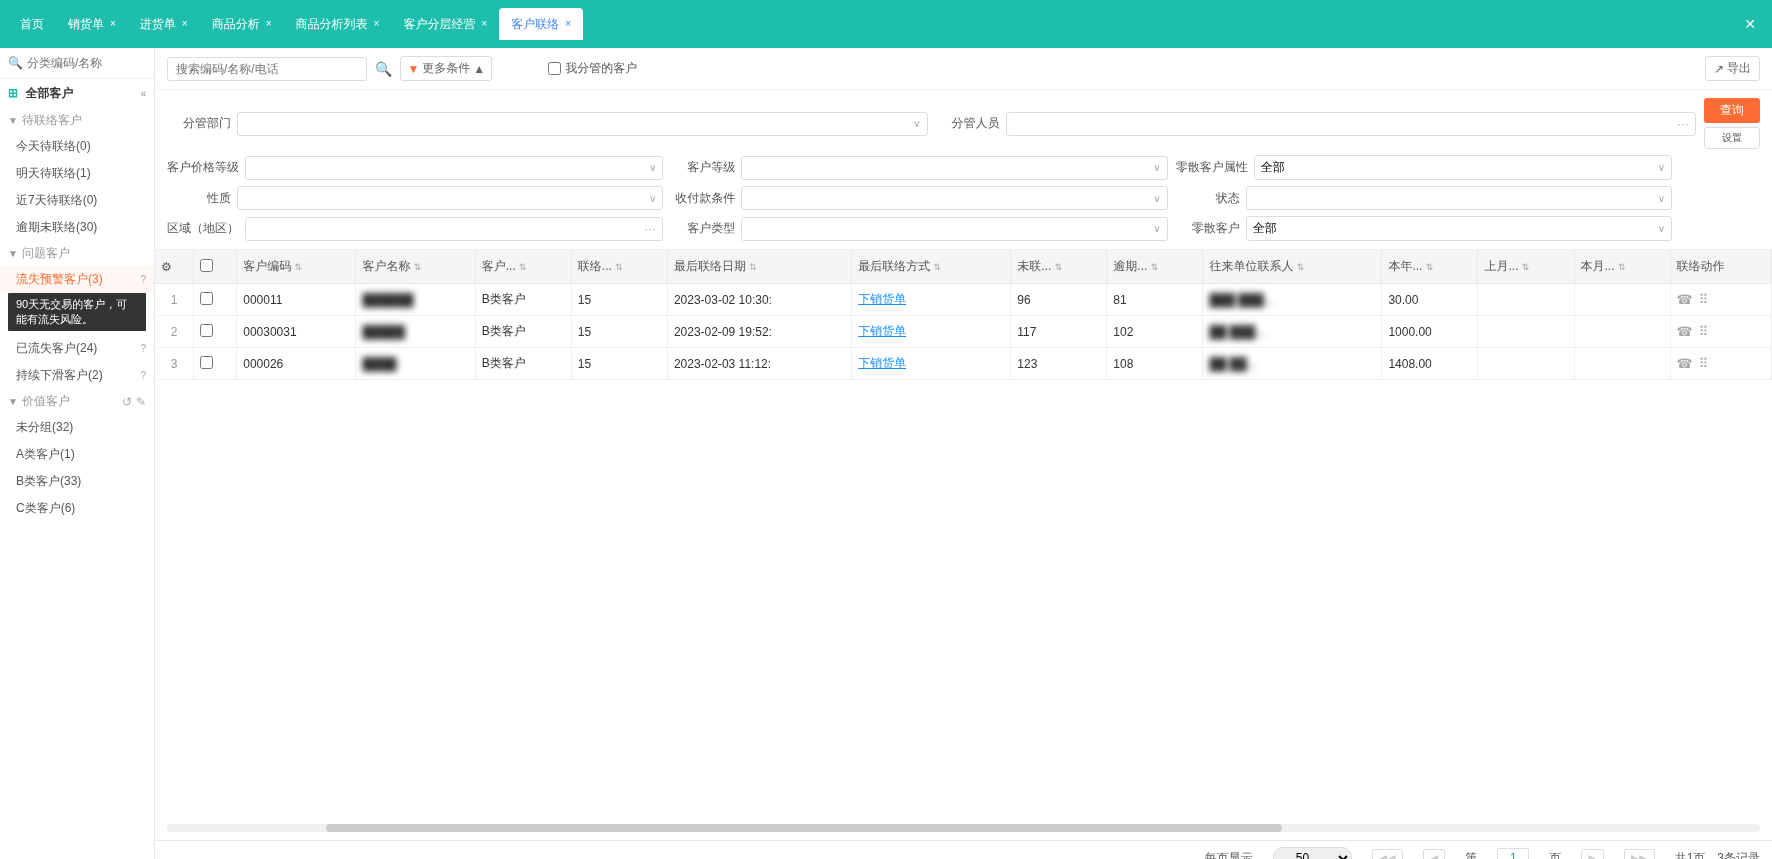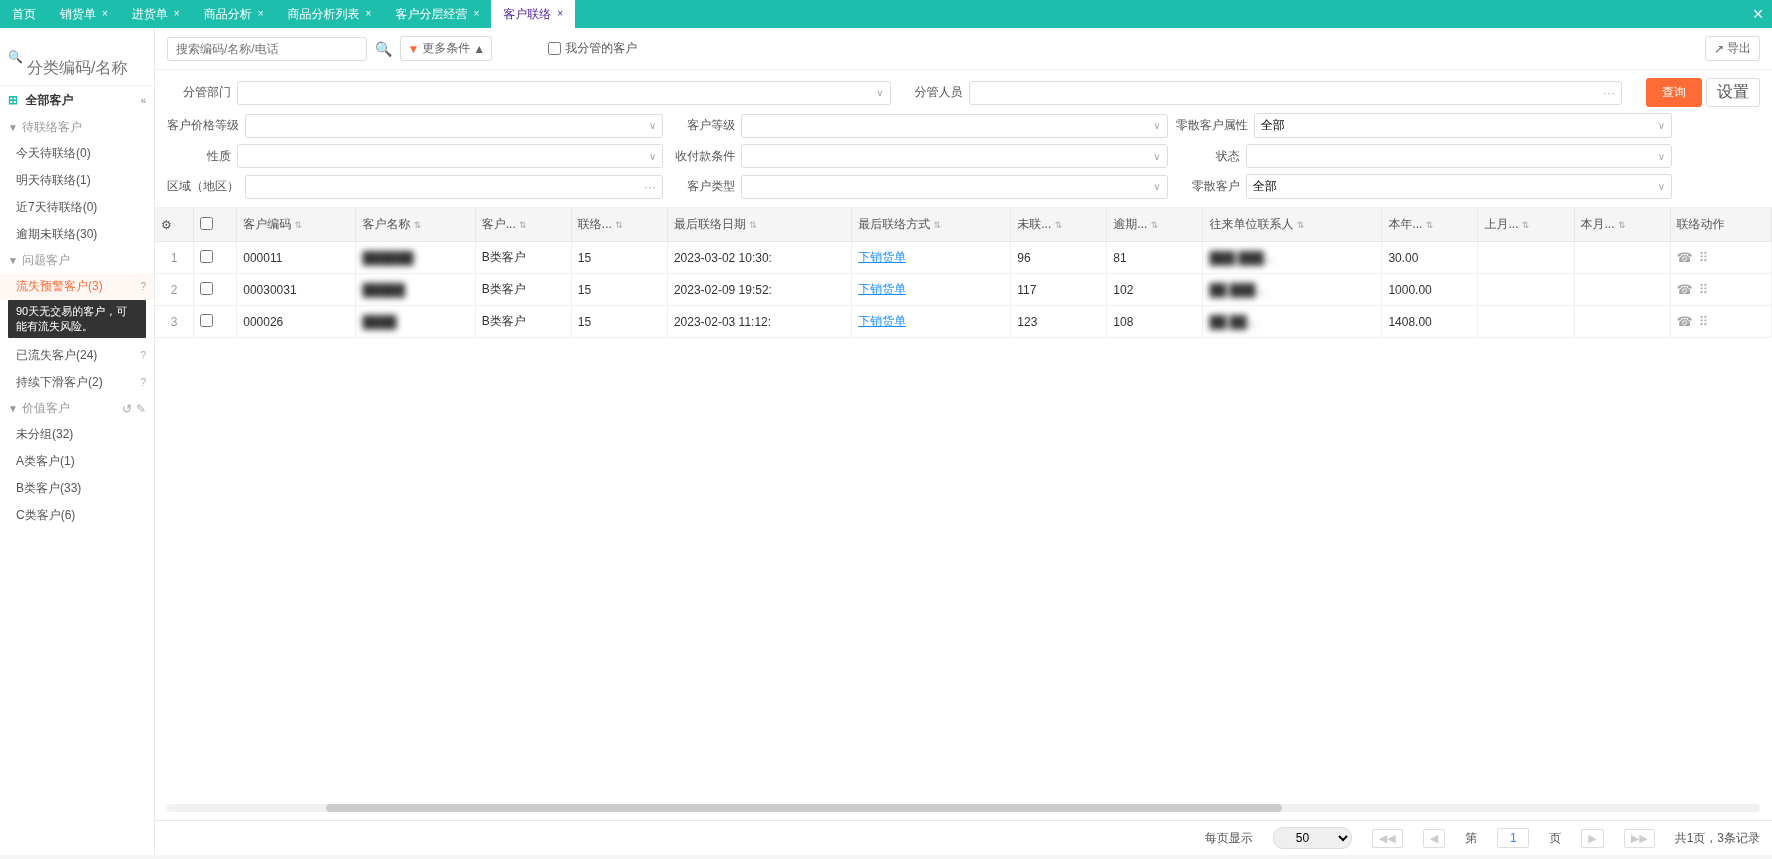--- a/index.html
+++ b/index.html
@@ -3,38 +3,38 @@
   <meta charset="utf-8">
   <style>
     * { box-sizing: border-box; margin: 0; padding: 0; font-family: 'Microsoft YaHei', SimSun, sans-serif; font-size: 12px; }
     body { background: #f5f5f5; overflow: hidden; }
 
     
     .top-nav {
       background: #1dbfac;
       display: flex;
       align-items: center;
-      height: 28px;
-      padding: 0 0;
+      height: 48px;
+      padding: 0 8px;
       color: #fff;
     }
     .nav-tab {
       padding: 0 12px;
       height: 32px;
       line-height: 32px;
       cursor: pointer;
       color: #fff;
       font-size: 12px;
       display: flex;
       align-items: center;
       gap: 4px;
     }
     .nav-tab.active {
       background: #fff;
-      color: #4c1d95;
+      color: #3b82f6;
       border-radius: 4px 4px 0 0;
     }
     .nav-tab .close-x {
       font-size: 10px;
       color: inherit;
       margin-left: 2px;
       cursor: pointer;
     }
     .nav-spacer { flex: 1; }
     .nav-close-btn {
@@ -62,24 +62,23 @@
     }
     .sidebar-search {
       padding: 8px;
       display: flex;
       align-items: center;
       border-bottom: 1px solid #f0f0f0;
     }
     .sidebar-search input {
       border: none;
       outline: none;
-      font-size: 16px;
+      font-size: 12px;
       width: 100%;
       background: transparent;
-      margin-top: 23px;
     }
     .sidebar-search .search-icon { color: #aaa; margin-right: 4px; }
     .sidebar-all-customers {
       display: flex;
       align-items: center;
       justify-content: space-between;
       padding: 6px 8px;
       font-weight: bold;
       color: #333;
       cursor: pointer;
@@ -246,27 +245,27 @@
       cursor: pointer;
       font-size: 12px;
     }
     .settings-btn {
       background: #fff;
       color: #555;
       border: 1px solid #ddd;
       padding: 3px 10px;
       border-radius: 3px;
       cursor: pointer;
-      font-size: 16px;
+      font-size: 10px;
     }
     .btn-group {
       display: flex;
-      flex-direction: row;
+      flex-direction: column;
       gap: 4px;
-      margin-left: 16px;
+      margin-left: 0;
     }
 
     
     .table-area {
       flex: 1;
       overflow: auto;
       background: #fff;
     }
     table {
       width: 100%;

